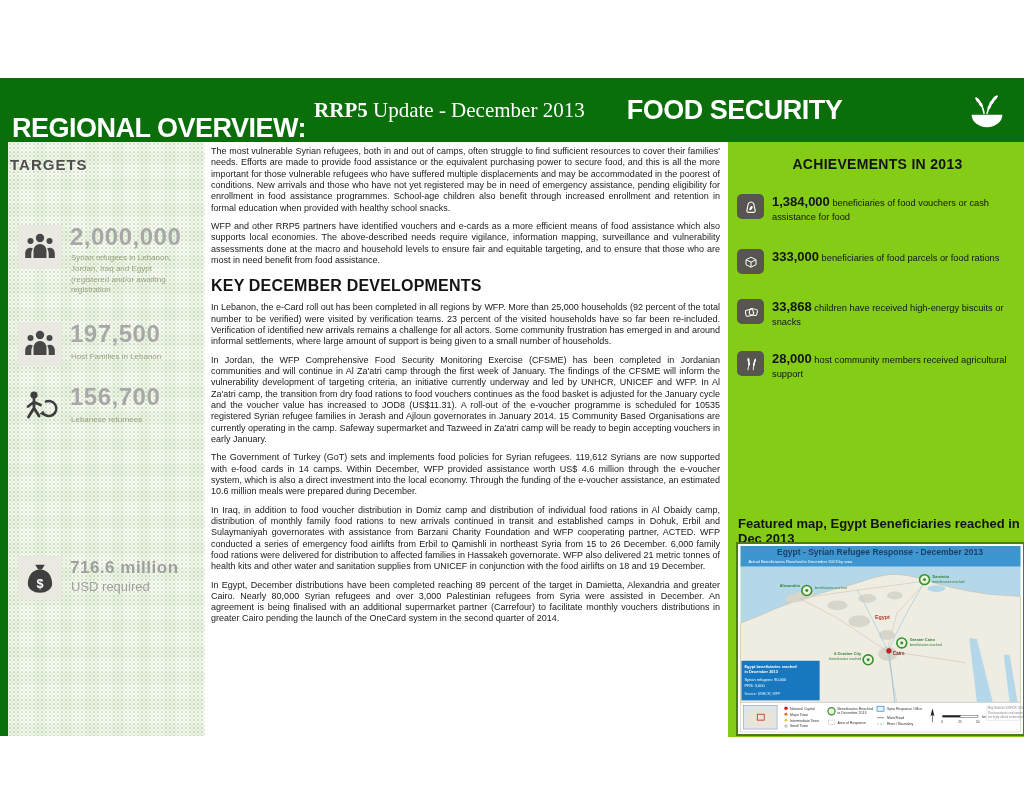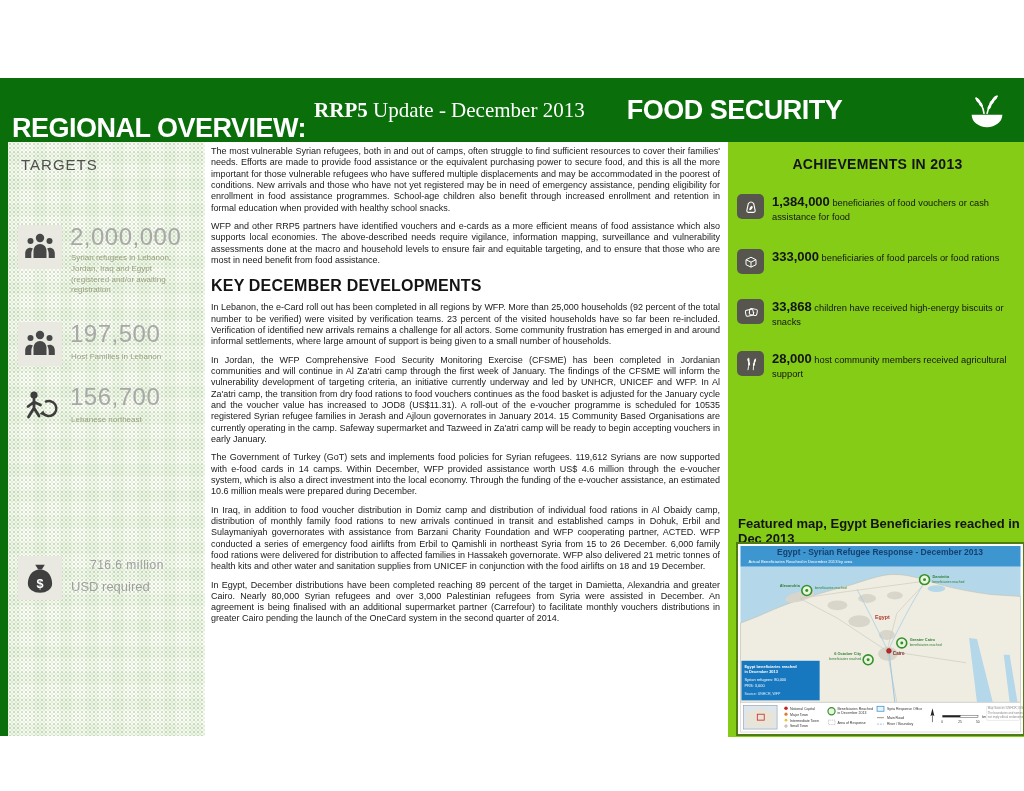--- a/index.html
+++ b/index.html
@@ -14,27 +14,27 @@
   .h-right{color:#fff;font-weight:bold;font-size:27px;margin-left:42px;letter-spacing:-0.5px;}
   .h-icon{position:absolute;right:14px;top:9px;}
   
   .left-strip{position:absolute;left:0;top:142px;width:8px;height:594px;background:#0a6e0a;}
   .sidebar{position:absolute;left:8px;top:142px;width:197px;height:594px;background-color:#fcfdf9;
      background-image:radial-gradient(rgba(96,150,60,.28) 1px,transparent 1.1px),
                       radial-gradient(rgba(96,150,60,.12) 1px,transparent 1.1px),
                       repeating-linear-gradient(90deg,rgba(120,170,80,.05) 0 12px,rgba(120,170,80,0) 12px 26px),
                       repeating-linear-gradient(0deg,rgba(120,170,80,.05) 0 12px,rgba(120,170,80,0) 12px 26px);
      background-size:4px 4px,4px 4px,auto,auto;background-position:0 0,2px 2px,0 0,0 0;}
-  .targets-heading{position:absolute;left:13px;top:14px;font-size:15px;font-weight:normal;color:#4f4f4f;letter-spacing:1px;}
+  .targets-heading{position:absolute;left:2px;top:14px;font-size:15px;font-weight:bold;color:#4f4f4f;letter-spacing:1px;}
   .t-item{position:absolute;left:0;width:197px;}
   .t-icon{position:absolute;left:10px;top:0;width:44px;height:44px;background:#eae9e1;display:flex;align-items:center;justify-content:center;}
-  .t-value{position:absolute;left:62px;top:-2px;font-size:24px;color:#a8a8a8;letter-spacing:0.5px;}
+  .t-value{position:absolute;left:62px;top:-2px;font-size:24px;color:#a8a8a8;letter-spacing:0.5px;font-weight:bold;}
   .t-label{position:absolute;left:63px;top:28px;width:121px;font-size:8px;line-height:1.35;color:#98a07f;}
   .t-item.i2 .t-label,.t-item.i3 .t-label{top:30px;}
-  .t-item.i4 .t-value{font-size:12px;color:#9f9f9f;top:2px;padding-left:20px;}
+  .t-item.i4 .t-value{font-size:17px;color:#9f9f9f;top:2px;}
   .t-item.i4 .t-label{font-size:13px;color:#9f9f9f;top:22px;width:130px;border-radius:7px;}
   
   .main{position:absolute;left:211px;top:146px;width:509px;}
   .sec-heading{font-size:16px;font-weight:bold;color:#141414;margin:0 0 7px 0;letter-spacing:0.2px;}
   .main p{font-size:9px;line-height:1.26;text-align:justify;margin:0 0 7px 0;}
   .dev-heading{margin-top:11px;}
   
   .panel{position:absolute;left:728px;top:142px;width:299px;height:595px;background:#84cc16;}
   .ach-heading{position:absolute;left:0;top:14px;width:100%;text-align:center;font-size:14px;font-weight:bold;color:#141414;letter-spacing:0.3px;}
   .a-item{position:absolute;left:0;width:299px;}
@@ -109,21 +109,21 @@
     <div class="t-item i3" style="top:243px;">
       <div class="t-icon" style="background:transparent;">
         <svg width="38" height="36" viewBox="0 0 38 36">
           <circle cx="13" cy="6" r="3.6" fill="#3d3d3d"></circle>
           <path d="M13 10 L13 19 M13 13 L7 17.5 M13 13 L19.5 16 M13 19 L7.5 28 M13 19 L18 27" stroke="#3d3d3d" stroke-width="2.8" fill="none" stroke-linecap="round"></path>
           <path d="M24 13 a7.5 7.5 0 1 1 -2.5 10.5" stroke="#3d3d3d" stroke-width="2.5" fill="none"></path>
           <path d="M23.5 26.5 l-5 -1.6 4 -3.4 z" fill="#3d3d3d"></path>
         </svg>
       </div>
       <div class="t-value">156,700</div>
-      <div class="t-label">Lebanese northeast</div>
+      <div class="t-label">Lebanese returnees</div>
     </div>
 
     <div class="t-item i4" style="top:414px;">
       <div class="t-icon">
         <svg width="38" height="38" viewBox="0 0 36 36">
           <path d="M13.5 5.5 h9 l-2.8 4.5 h-3.4 z" fill="#3f3f3f"></path>
           <path d="M18 10 c-7.5 0 -11.5 6.5 -11.5 13.5 a11.5 8.5 0 0 0 23 0 c0 -7 -4 -13.5 -11.5 -13.5 z" fill="#3f3f3f"></path>
           <circle cx="18" cy="23" r="6.2" fill="#3f3f3f"></circle>
           <text x="18" y="27.5" font-size="12" fill="#ffffff" text-anchor="middle" font-weight="bold" font-family="Liberation Sans, sans-serif">$</text>
         </svg>

